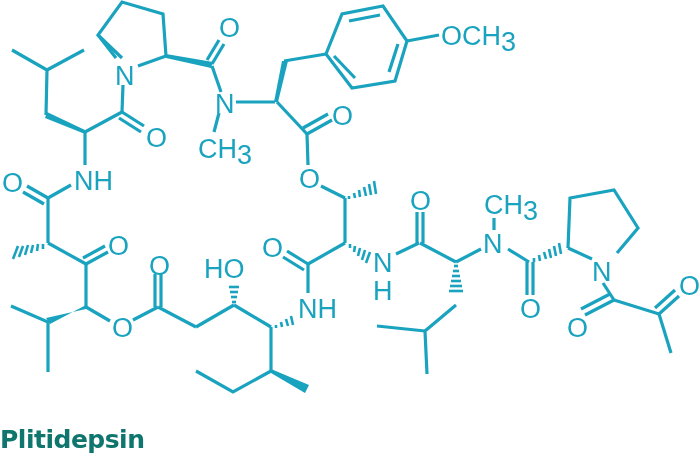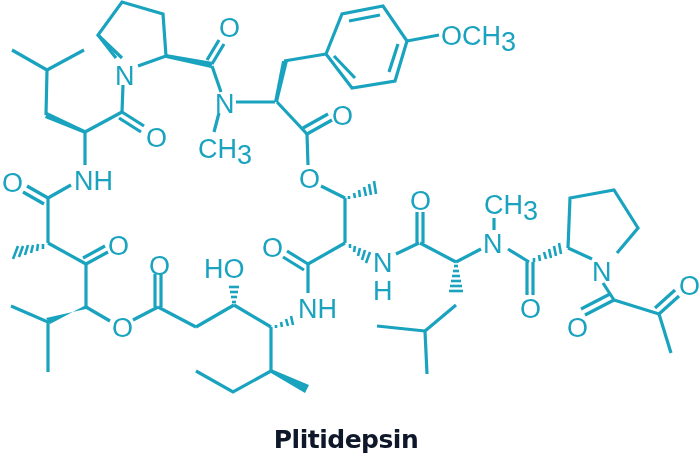--- a/index.html
+++ b/index.html
@@ -2,21 +2,21 @@
 <html><head>
   <meta charset="utf-8">
   <style>
     html, body { margin: 0; padding: 0; background: #ffffff; }
     body { width: 700px; height: 467px; position: relative; overflow: hidden; font-family: "Liberation Sans", sans-serif; }
     #structure { position: absolute; left: 0; top: 0; width: 700px; height: 420px; }
     #structure line, #structure polyline, #structure polygon.ring { stroke: #1aa3bf; stroke-width: 3.2; fill: none; stroke-linecap: butt; stroke-linejoin: miter; }
     #structure .wedge { fill: #1aa3bf; stroke: none; }
     #structure .hash line { stroke-width: 2.6; }
     #structure text { fill: #1aa3bf; font-family: "Liberation Sans", sans-serif; font-size: 27px; }
-    .caption { position: absolute; left: 0; top: 425px; width: 692px; text-align: center; font-family: "DejaVu Sans", sans-serif; font-weight: bold; font-size: 25px; color: #0f172a; letter-spacing: -0.5px; }
+    .caption { position: absolute; left: 0; top: 425px; width: 692px; font-family: "DejaVu Sans", sans-serif; font-weight: bold; font-size: 25px; color: #0f766e; letter-spacing: -0.5px; }
   </style>
 </head>
 <body>
 
 <svg id="structure" viewBox="0 0 700 420" xmlns="http://www.w3.org/2000/svg">
 
   <g>
     <polyline points="122,58 98,35 122,2 163,14 166,56"></polyline>
     <line x1="166" y1="56" x2="138" y2="66"></line>
     <line x1="116" y1="58" x2="98" y2="35"></line>

